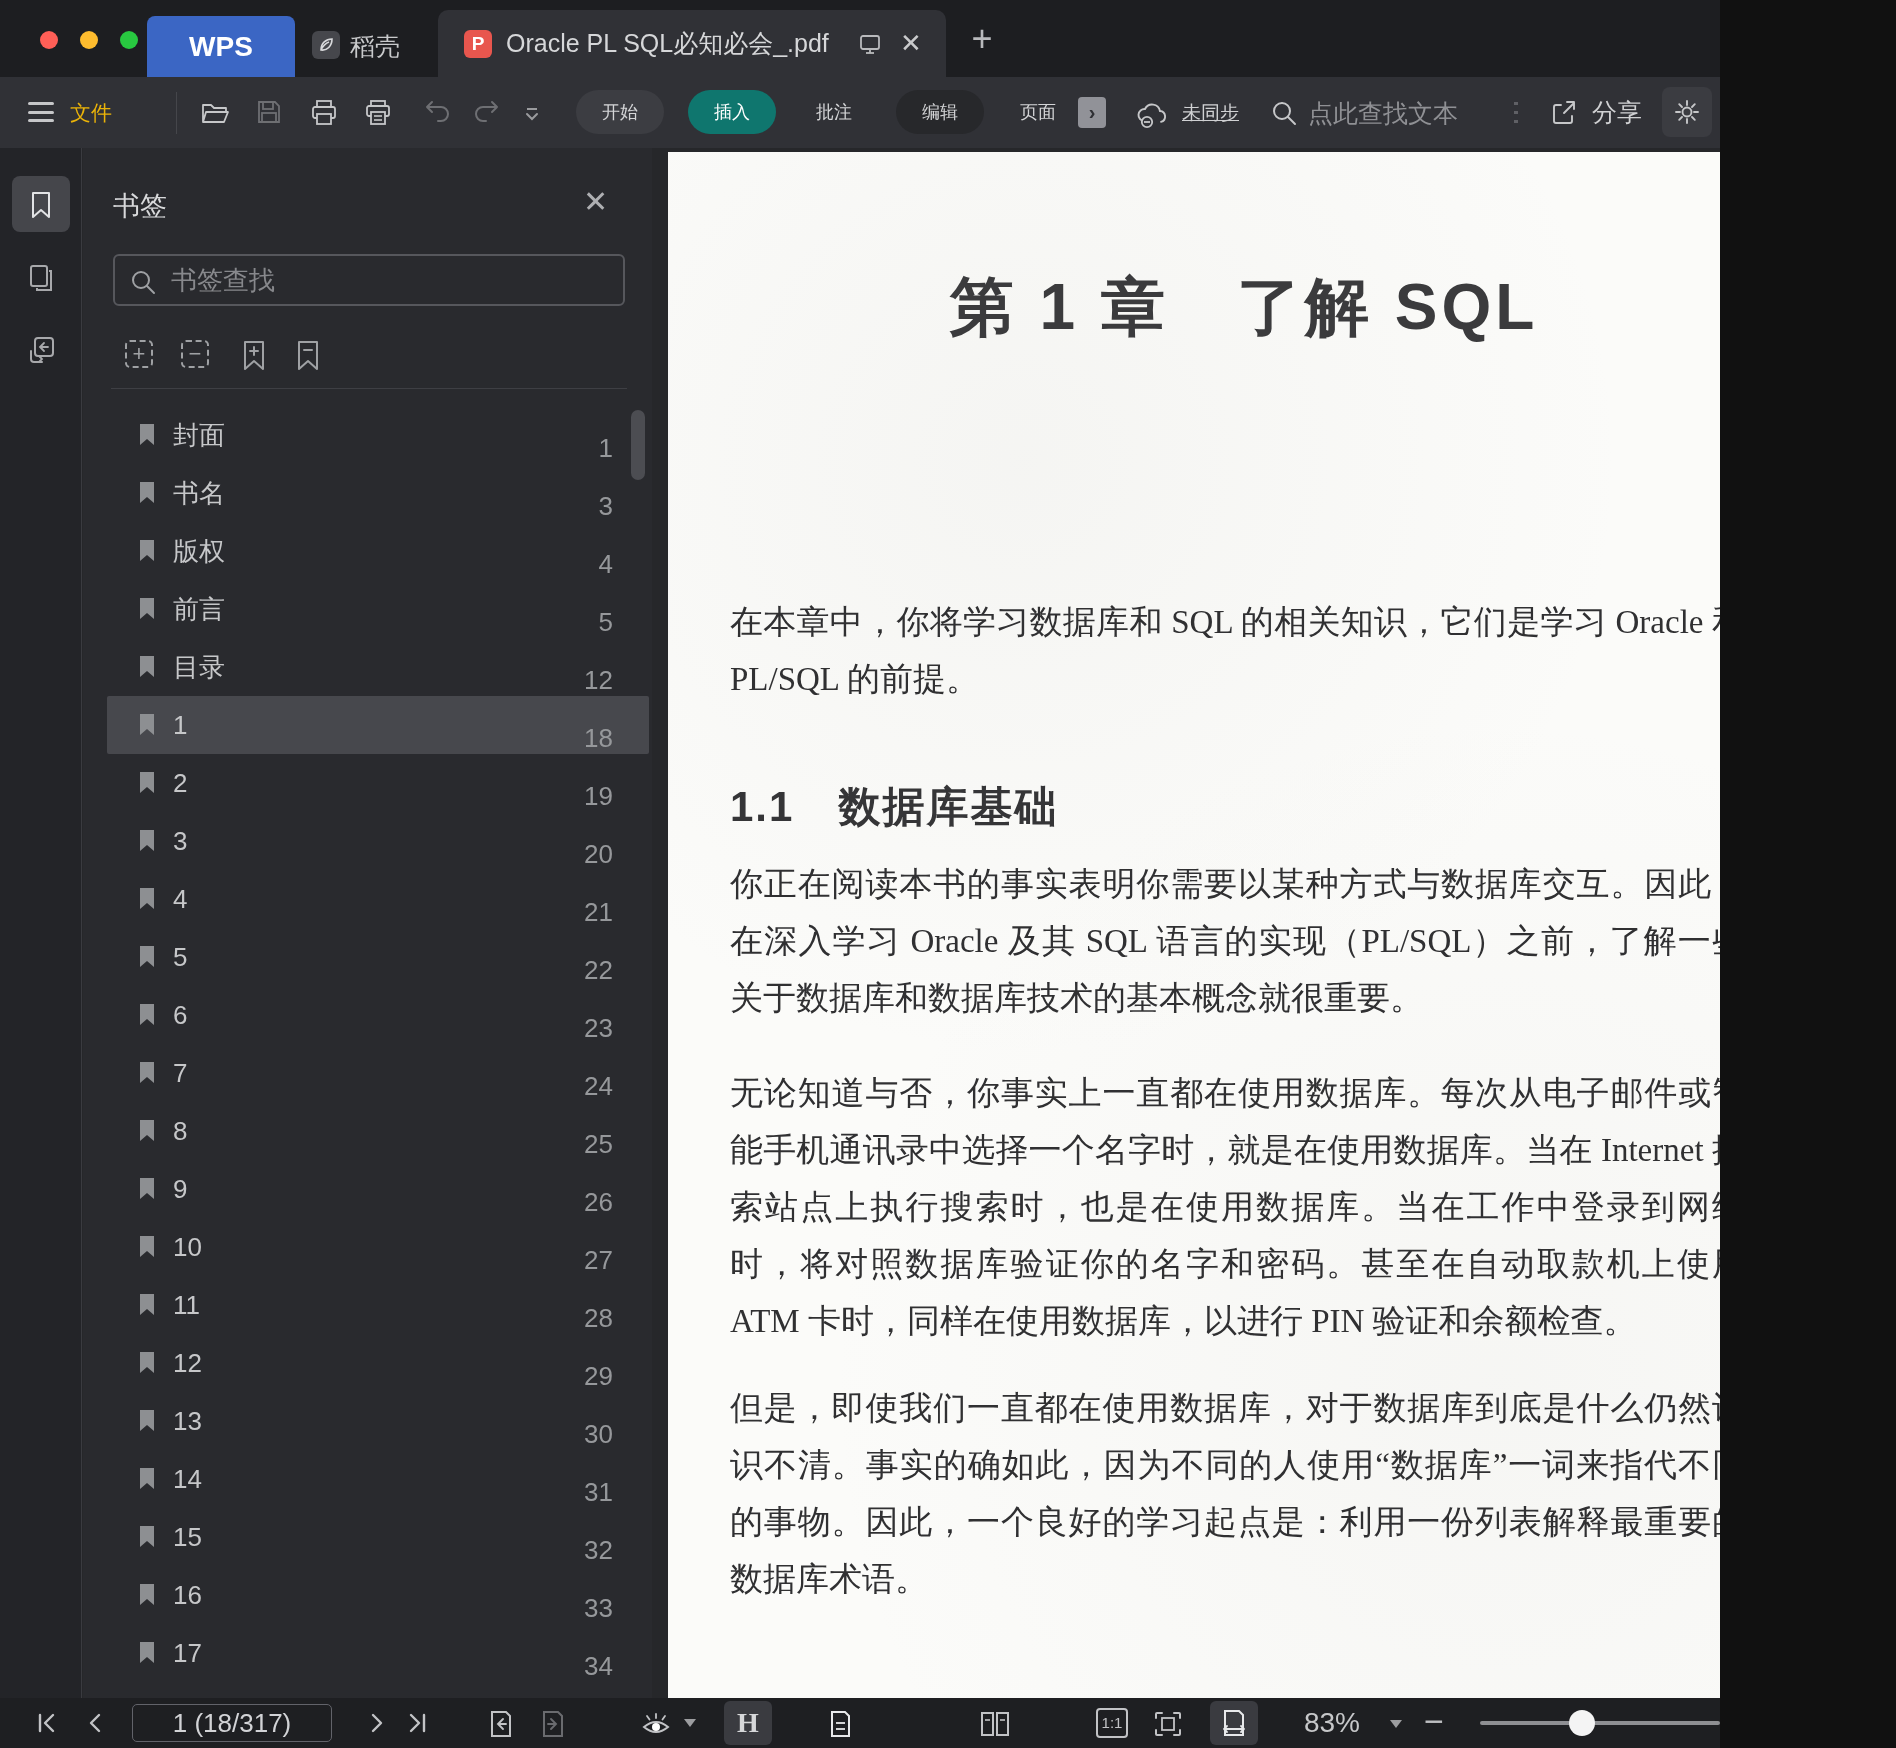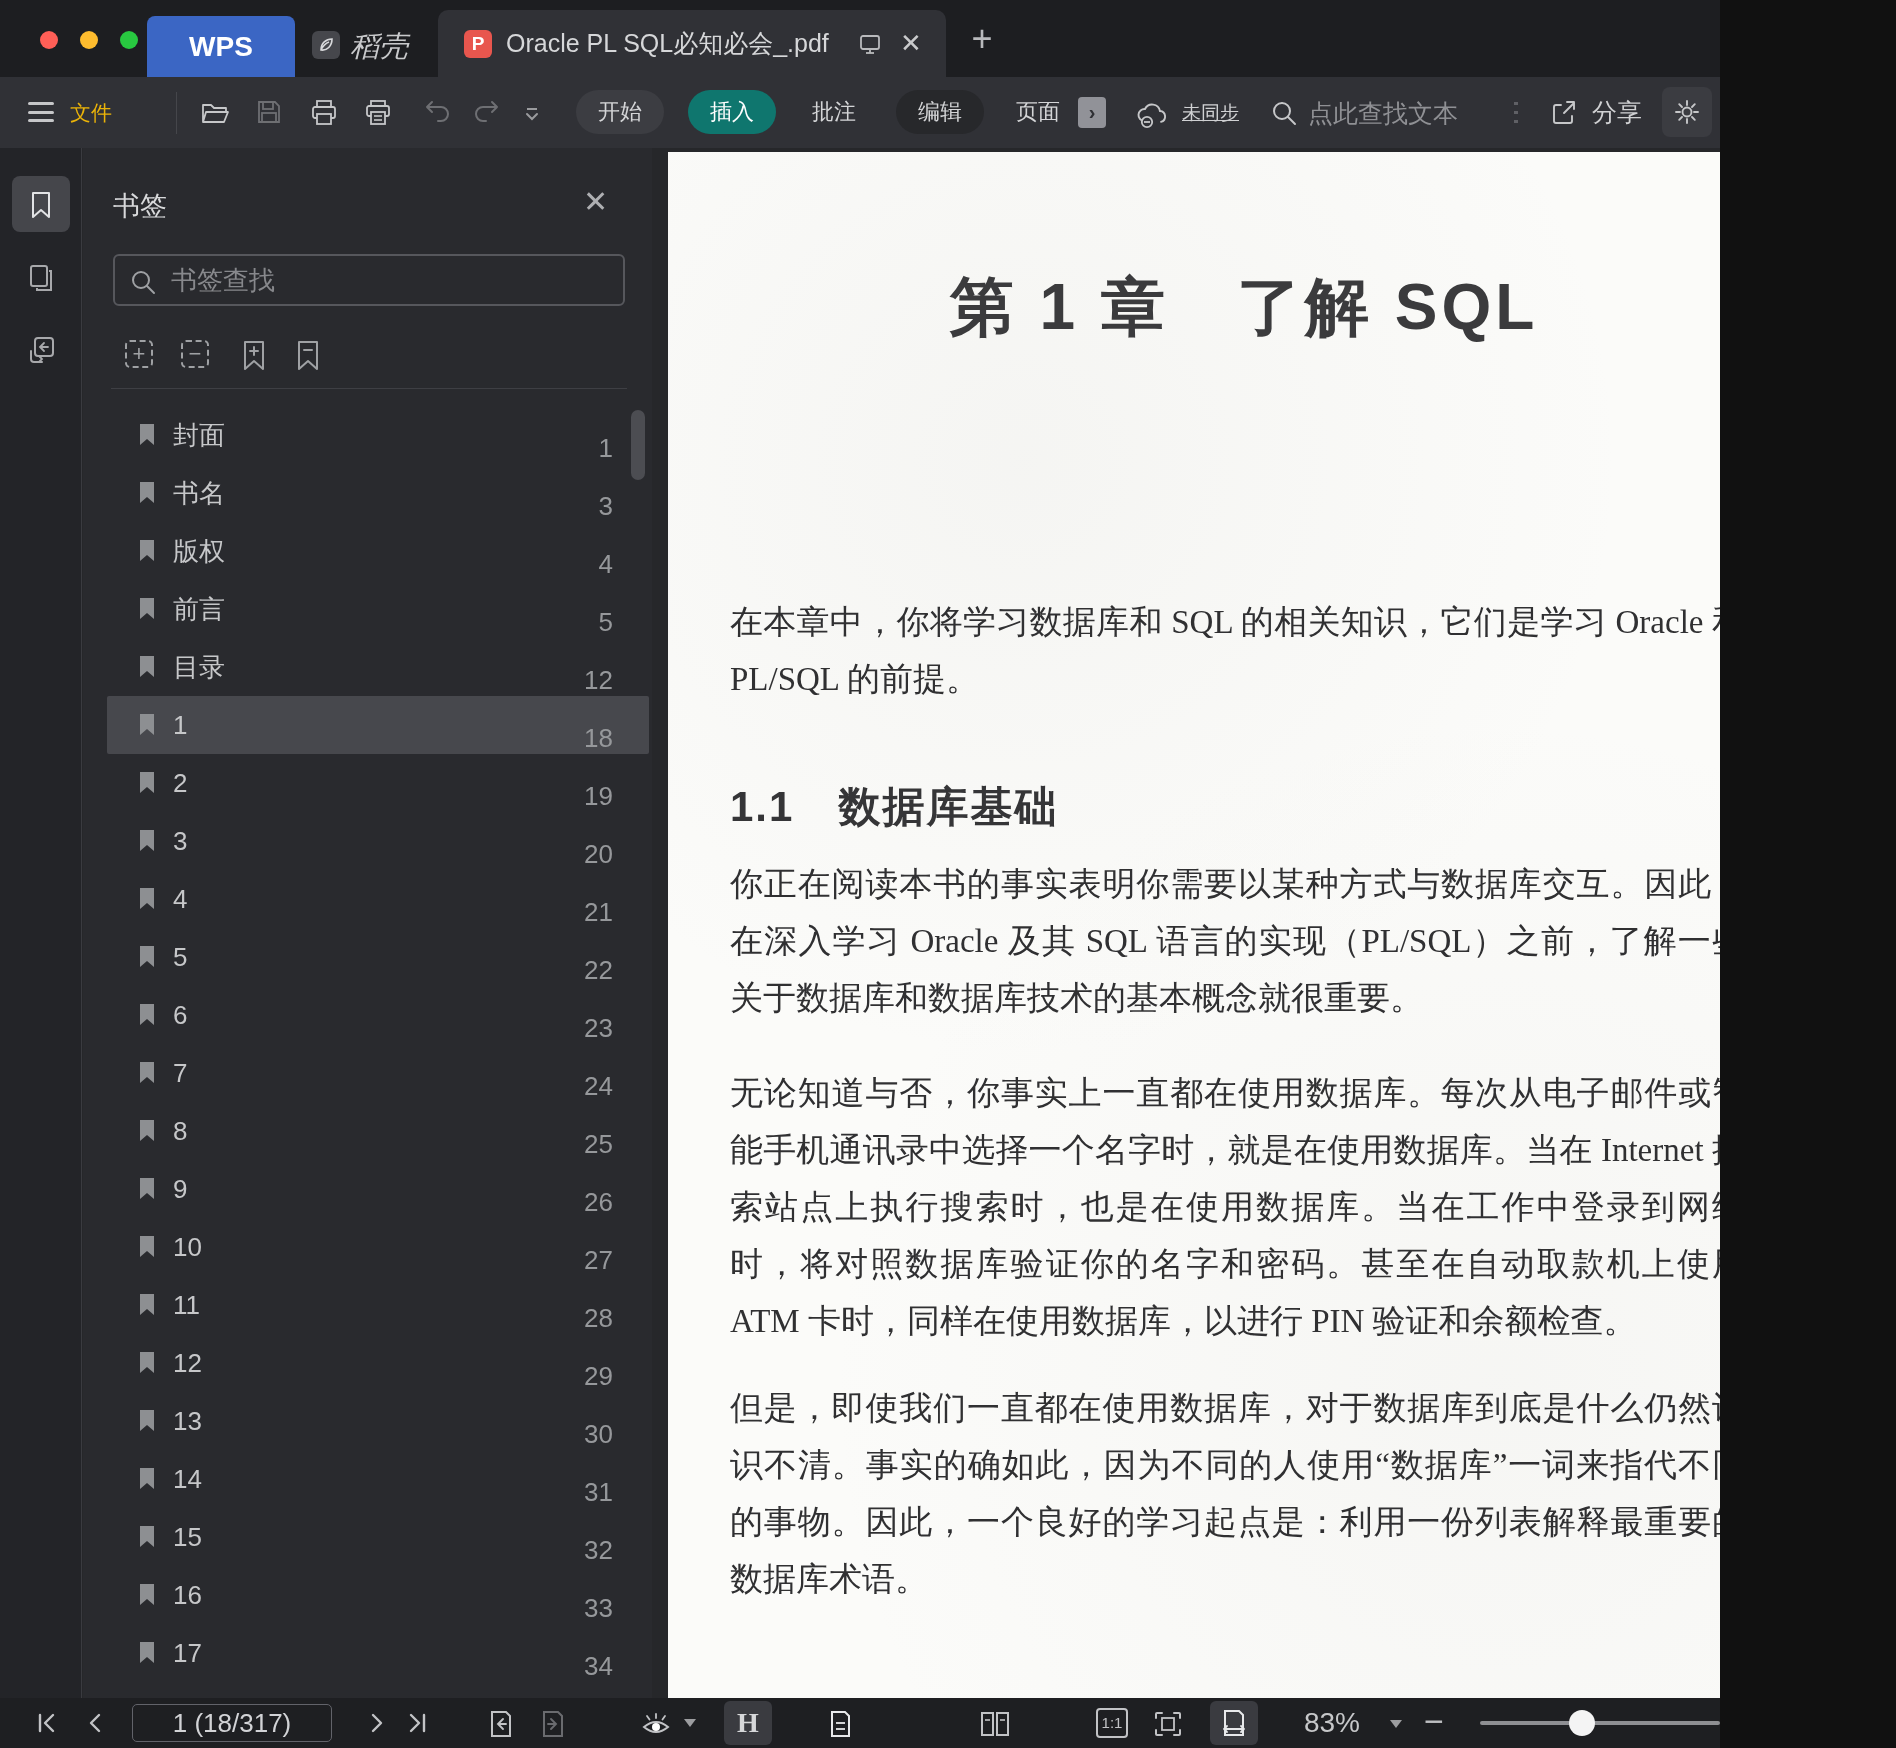--- a/index.html
+++ b/index.html
@@ -13,41 +13,41 @@
   #titlebar { position:absolute; left:0; top:0; width:1896px; height:77px; background:#1d1e21; }
   .tl { position:absolute; top:31px; width:18px; height:18px; border-radius:50%; }
   #tl-close { left:40px; background:#ff5f57; }
   #tl-min   { left:80px; background:#febc2e; }
   #tl-zoom  { left:120px; background:#28c840; }
   #wps-tab { position:absolute; left:147px; top:16px; width:148px; height:61px; background:#3b66c4;
     border-radius:8px 8px 0 0; color:#fff; font-size:28px; font-weight:bold; text-align:center; line-height:61px; }
   #docer-tab { position:absolute; left:300px; top:16px; width:130px; height:61px; color:#c9cacc; }
   #docer-icon { position:absolute; left:12px; top:15px; width:28px; height:28px; border-radius:6px; background:#46474c; }
   #docer-icon svg { position:absolute; left:5px; top:5px; }
-  #docer-label { position:absolute; left:50px; top:0; font-size:29px; line-height:61px;font-style:italic; }
+  #docer-label { position:absolute; left:50px; top:0; font-size:25px; line-height:61px; }
   #active-tab { position:absolute; left:438px; top:10px; width:508px; height:67px; background:#303136; border-radius:10px 10px 0 0; }
   #pdf-icon { position:absolute; left:26px; top:20px; width:28px; height:28px; border-radius:6px; background:#e8564e;
     color:#fff; font-size:19px; font-weight:bold; text-align:center; line-height:28px; }
   #tab-title { position:absolute; left:68px; top:0; width:340px; font-size:25px; line-height:67px; color:#d6d7d9;
     white-space:nowrap; overflow:hidden; }
   #monitor-icon { position:absolute; left:420px; top:22px; color:#b9babd; }
   #tab-close { position:absolute; left:462px; top:0px; font-size:26px; line-height:67px; color:#c9cacc; }
   #new-tab-btn { position:absolute; left:962px; top:0; width:40px; height:77px; color:#b9babd; font-size:36px; line-height:77px; text-align:center; }
   #avatar { position:absolute; left:1836px; top:22px; width:36px; height:36px; border-radius:50%; background:#4fc3b8; }
   
   #toolbar { position:absolute; left:0; top:77px; width:1896px; height:71px; background:#303136; }
   .tb-ic { position:absolute; top:22px; color:#c6c7c9; }
   .tb-ic.dim { color:#6e6f73; }
   #hamburger { position:absolute; left:28px; top:25px; width:26px; height:20px; }
   #hamburger div { height:3px; background:#c6c7c9; border-radius:2px; margin-bottom:5.5px; }
   #file-menu { position:absolute; left:70px; top:0; font-size:21px; line-height:71px; color:#eab308; }
   #tb-div1 { position:absolute; left:176px; top:15px; width:1px; height:42px; background:#45464b; }
   #ic-folder { left:200px; } #ic-save { left:256px; } #ic-print { left:310px; } #ic-print2 { left:364px; }
   #ic-undo { left:424px; } #ic-redo { left:472px; } #ic-collapse { left:522px; top:28px; color:#9a9b9e; }
-  .pill { position:absolute; top:13px; height:44px; border-radius:22px; font-size:22px; line-height:44px; text-align:center; color:#d4d5d7; }
+  .pill { position:absolute; top:13px; height:44px; border-radius:22px; font-size:18px; line-height:44px; text-align:center; color:#d4d5d7; }
   #mode-kaishi { left:576px; width:88px; background:#3c3d42; }
   #mode-charu { left:688px; width:88px; background:#0f766e; color:#fff; }
   #mode-pizhu { left:798px; width:72px; }
   #mode-bianji { left:896px; width:88px; background:#27282b; }
   #mode-yemian { left:1008px; width:60px; }
   #page-expand { position:absolute; left:1078px; top:20px; width:28px; height:31px; background:#919298; border-radius:4px;
     color:#2f3034; font-size:20px; font-weight:bold; text-align:center; line-height:31px; }
   #ic-cloud { left:1134px; }
   #sync-label { position:absolute; left:1182px; top:0; font-size:19px; line-height:71px; color:#d0d1d3;text-decoration:underline; }
   #ic-search { left:1270px; }

